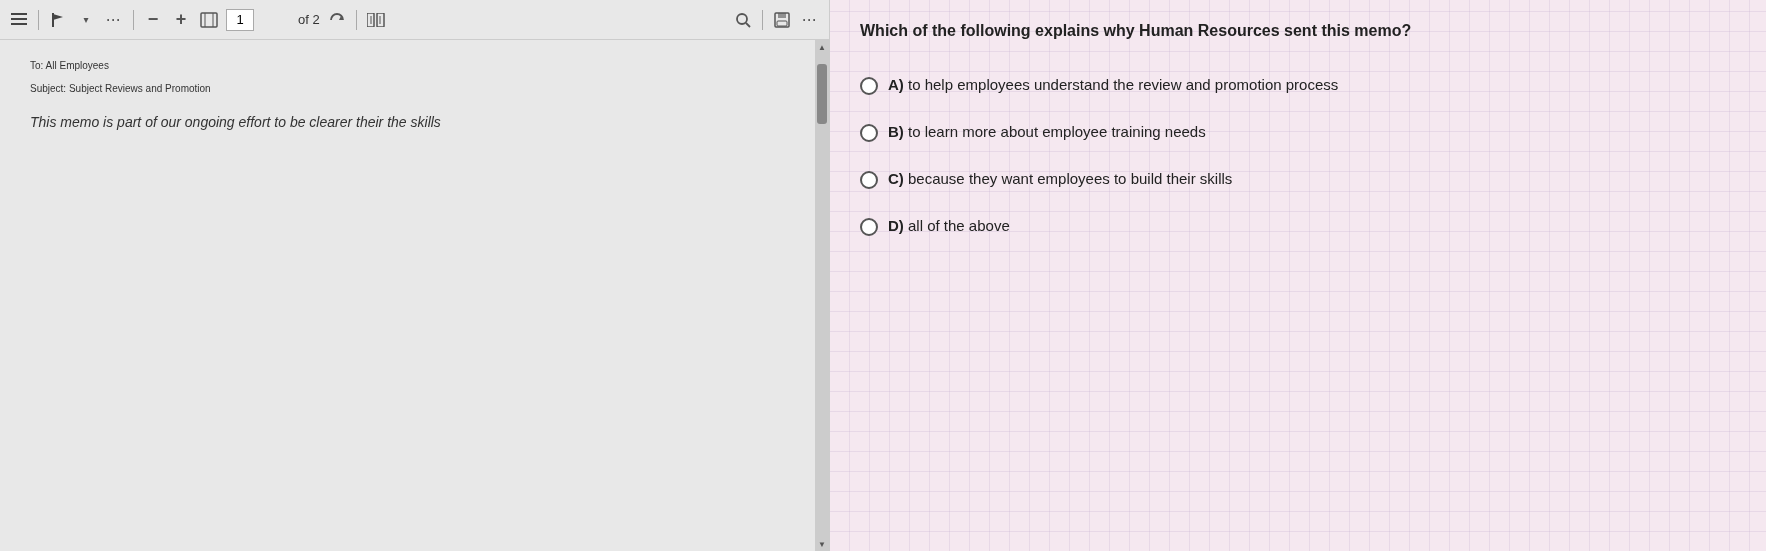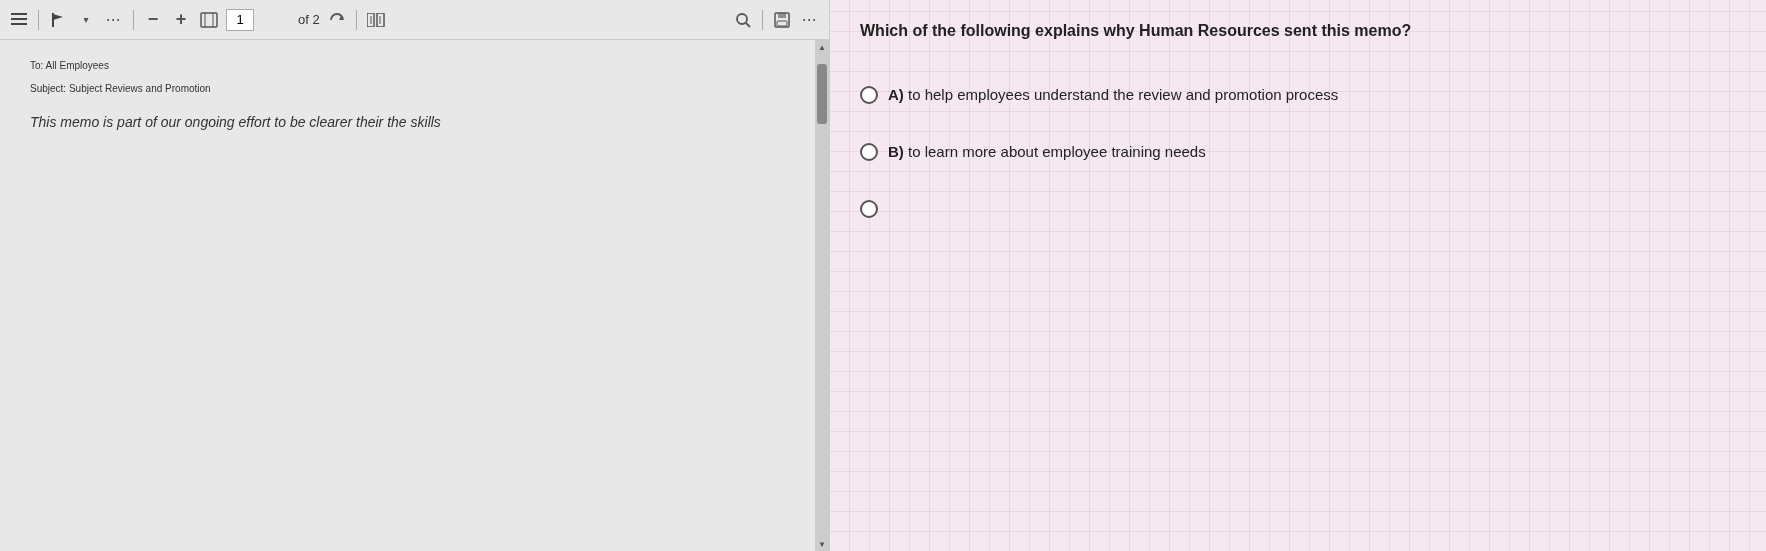--- a/index.html
+++ b/index.html
@@ -182,34 +182,34 @@
       repeating-linear-gradient(
         90deg,
         transparent,
         transparent 19px,
         rgba(200,180,210,0.3) 19px,
         rgba(200,180,210,0.3) 20px
       );
       padding: 20px 30px;
       display: flex;
       flex-direction: column;
-      gap: 18px;
+      gap: 8px;
     }
 
     .question-text {
       font-size: 16px;
       font-weight: bold;
       color: #222;
       margin-bottom: 24px;
       line-height: 1.4;
     }
 
     .answer-option {
       display: flex;
-      align-items: flex-start;
+      align-items: center;
       margin-bottom: 18px;
       cursor: pointer;
       gap: 10px;
     }
 
     .radio-circle {
       width: 18px;
       height: 18px;
       border: 2px solid #555;
       border-radius: 50%;
@@ -351,17 +351,26 @@
 
     <div class="answer-option">
       <div class="radio-circle"></div>
       <div class="answer-text">
         <span class="option-label">B)&nbsp;</span><span>to learn more about employee training needs</span>
       </div>
     </div>
 
     <div class="answer-option">
       <div class="radio-circle"></div>
-    </div>
-
+      <div class="answer-text">
+        <span class="option-label">C)&nbsp;</span><span>because they want employees to build their skills</span>
+      </div>
+    </div>
+
+    <div class="answer-option">
+      <div class="radio-circle"></div>
+      <div class="answer-text">
+        <span class="option-label">D)&nbsp;</span><span>all of the above</span>
+      </div>
+    </div>
 
   </div>
 </div>
 
 </body></html>

